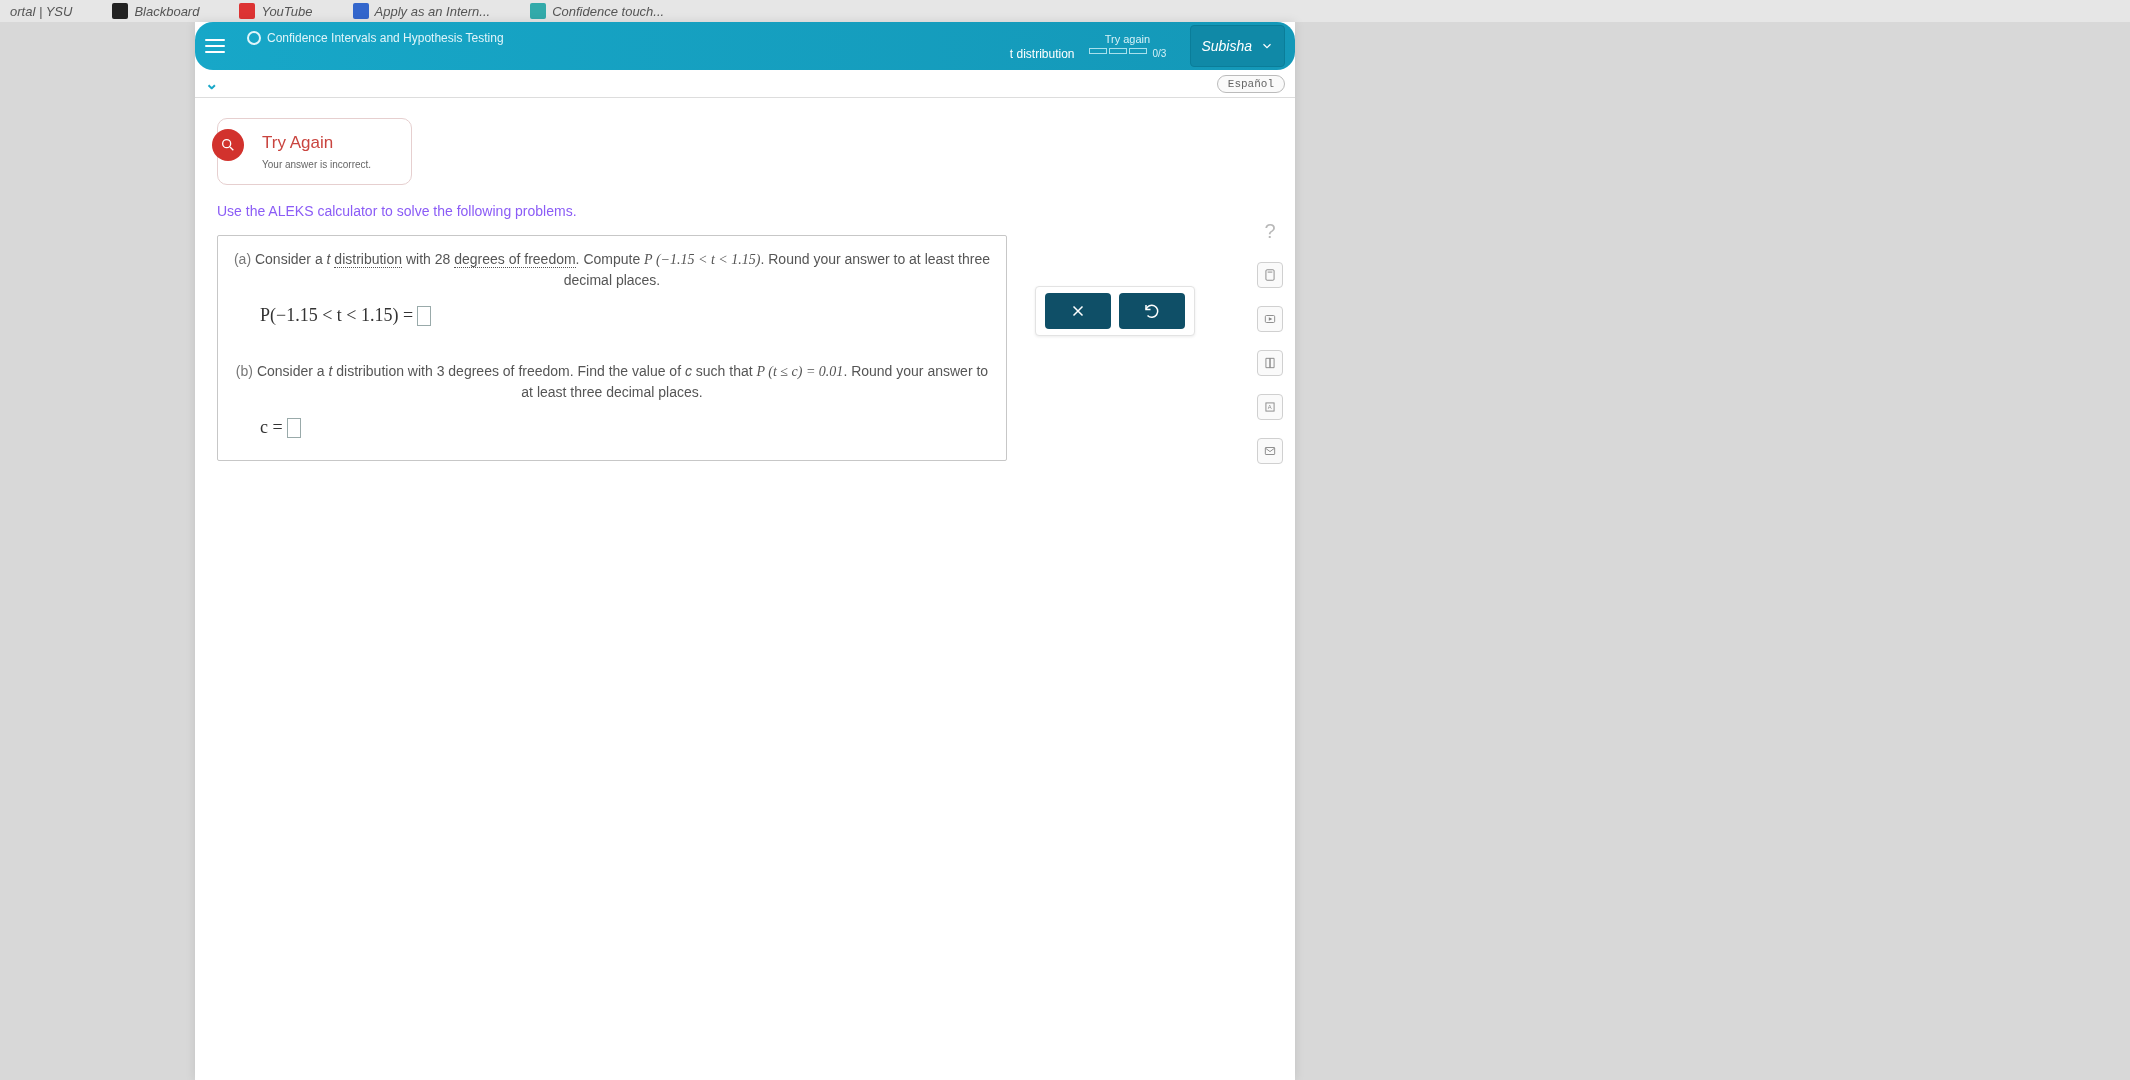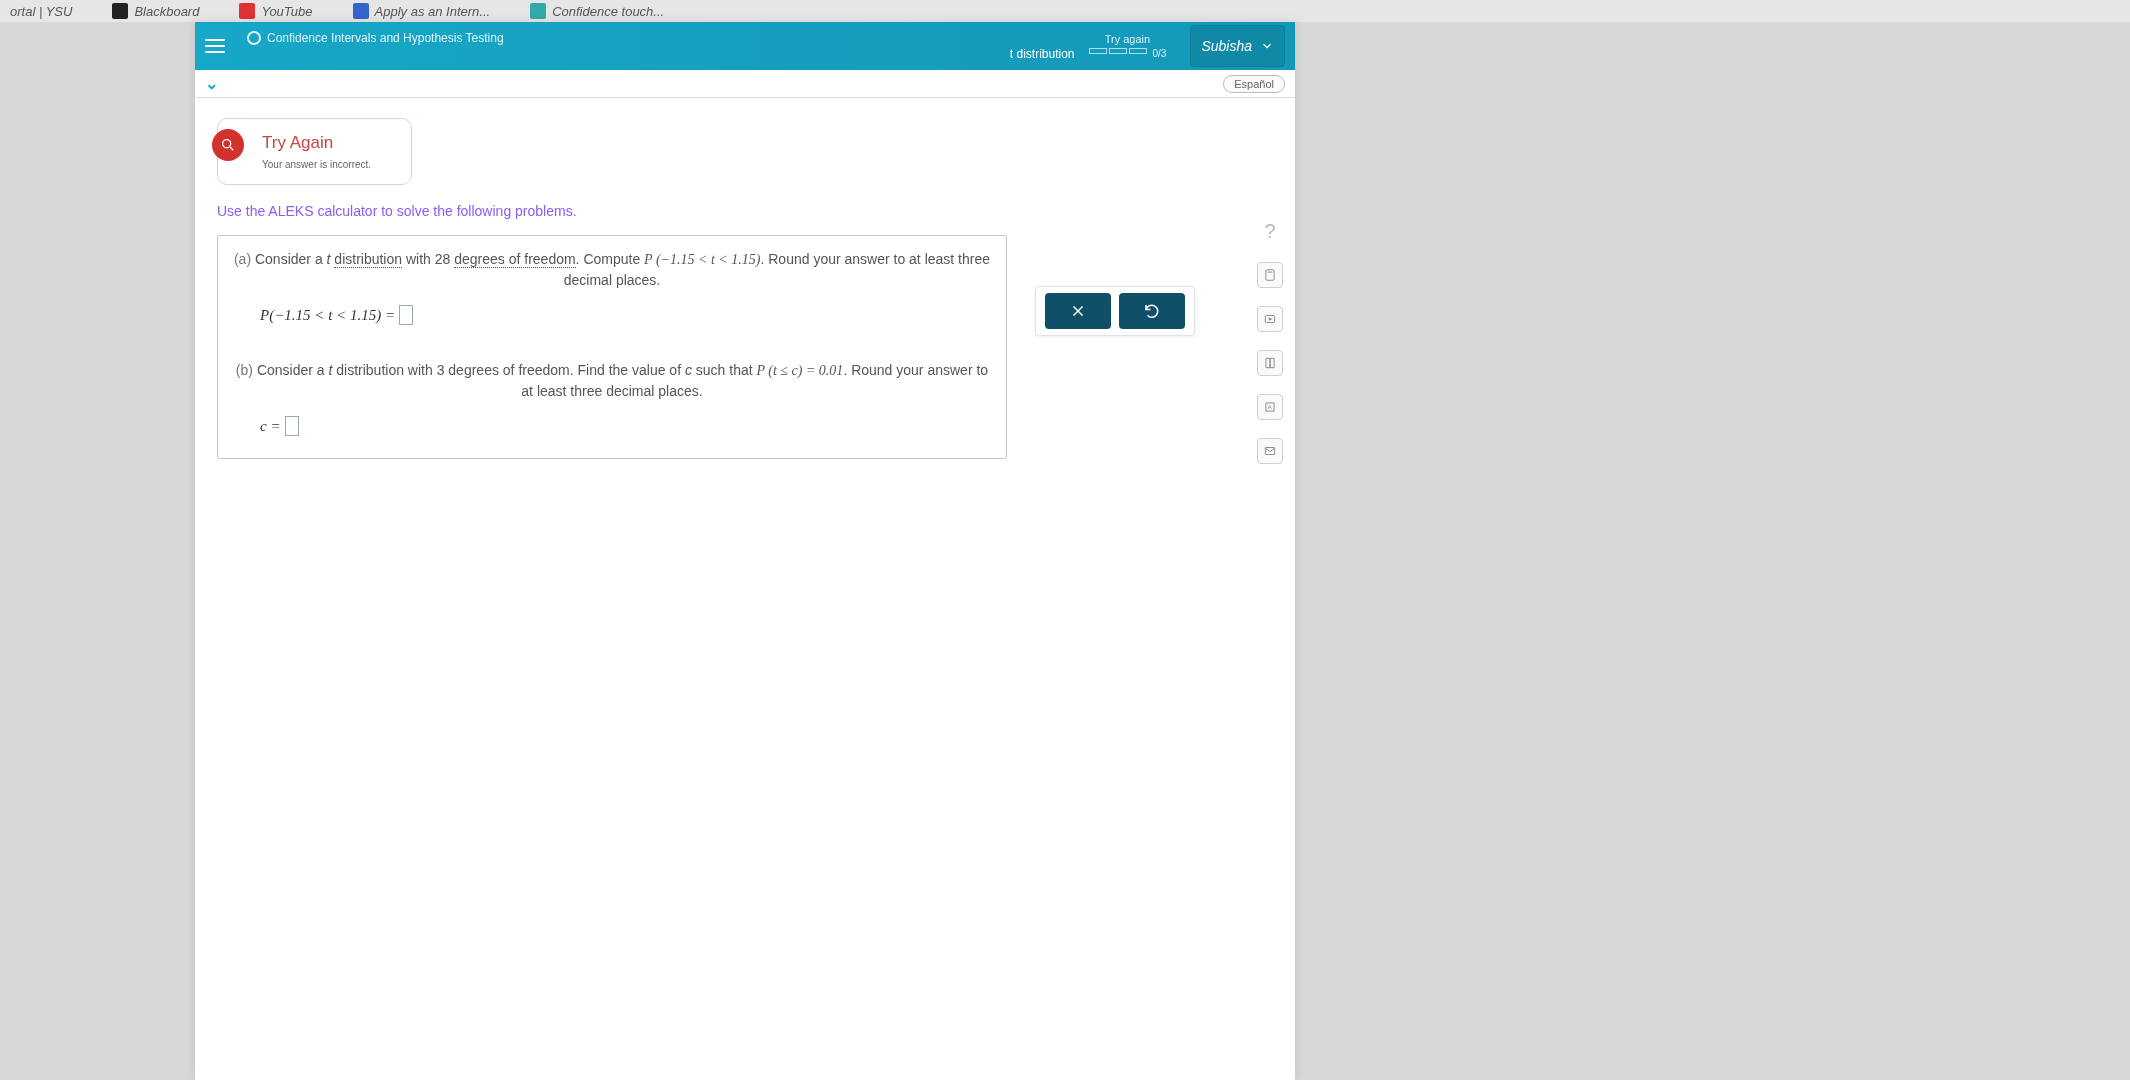--- a/index.html
+++ b/index.html
@@ -44,20 +44,21 @@
   }
   .header {
     height: 48px;
     background: linear-gradient(to right,#17a7c8,#1498b8);
     display: flex;
     align-items: center;
     color: #fff;
     font-size: 13px;
     padding: 0 10px;
     gap: 14px;
+    border-radius: 18px;
   }
   .hamburger {
     width: 28px; height: 28px;
     display: flex; flex-direction: column; justify-content: center; gap: 4px;
     cursor: pointer;
   }
   .hamburger span { display: block; height: 2px; width: 20px; background: #fff; border-radius: 1px; }
   .header .titles { flex: 1; }
   .header .titles .line1 { font-size: 12px; color: #e0f5fa; display: flex; align-items: center; gap:6px;}
   .header .titles .line1::before{content:"";display:inline-block;width:10px;height:10px;border:2px solid #e0f5fa;border-radius:50%;}
@@ -76,21 +77,21 @@
 
   .subhead {
     height: 28px;
     border-bottom:1px solid #ddd;
     display:flex; align-items:center; justify-content:space-between;
     padding:0 10px;
   }
   .subhead .chev{ color:#17a7c8; font-weight:bold; cursor:pointer; font-size:16px;}
   .lang-pill{
     border:1px solid #bbb; border-radius:12px; font-size:11px; color:#666;
-    padding:2px 10px; background:#fafafa; cursor:pointer;
+    padding:2px 10px; background:#fafafa; cursor:pointer;font-family:Liberation Mono, monospace;
   }
 
   .body-area{
     flex:1; padding:20px 22px; position:relative; color:#333;
     font-size:14px;
   }
 
   .feedback-box{
     border:1px solid #e6cfcf; border-radius:10px;
     padding:0 18px 14px 44px;
@@ -116,22 +117,21 @@
     padding:12px 14px 14px 14px;
     border-top:1px solid transparent;
   }
   .part + .part{ }
   .part .ptext{ font-size:14px; line-height:1.5;text-align:center; }
   .part .ptext .lbl{ color:#777;}
   .part .ptext a{ color:#555; text-decoration:none; border-bottom:1px dotted #555; }
   .part .ptext .ital{ font-style:italic; }
   .mathline{
     font-family: "Times New Roman", serif;
-    font-style: italic;
-    font-size:15px; color:#333;
+    font-size:18px; color:#333;
     margin:14px 0 8px 28px;
     display:flex; align-items:center; gap:4px;text-align:center;
   }
   .ansbox{
     display:inline-block; width:14px; height:20px;
     border:1px solid #9aa; background:#fff;
     vertical-align:middle;
   }
 
   .action-card{

